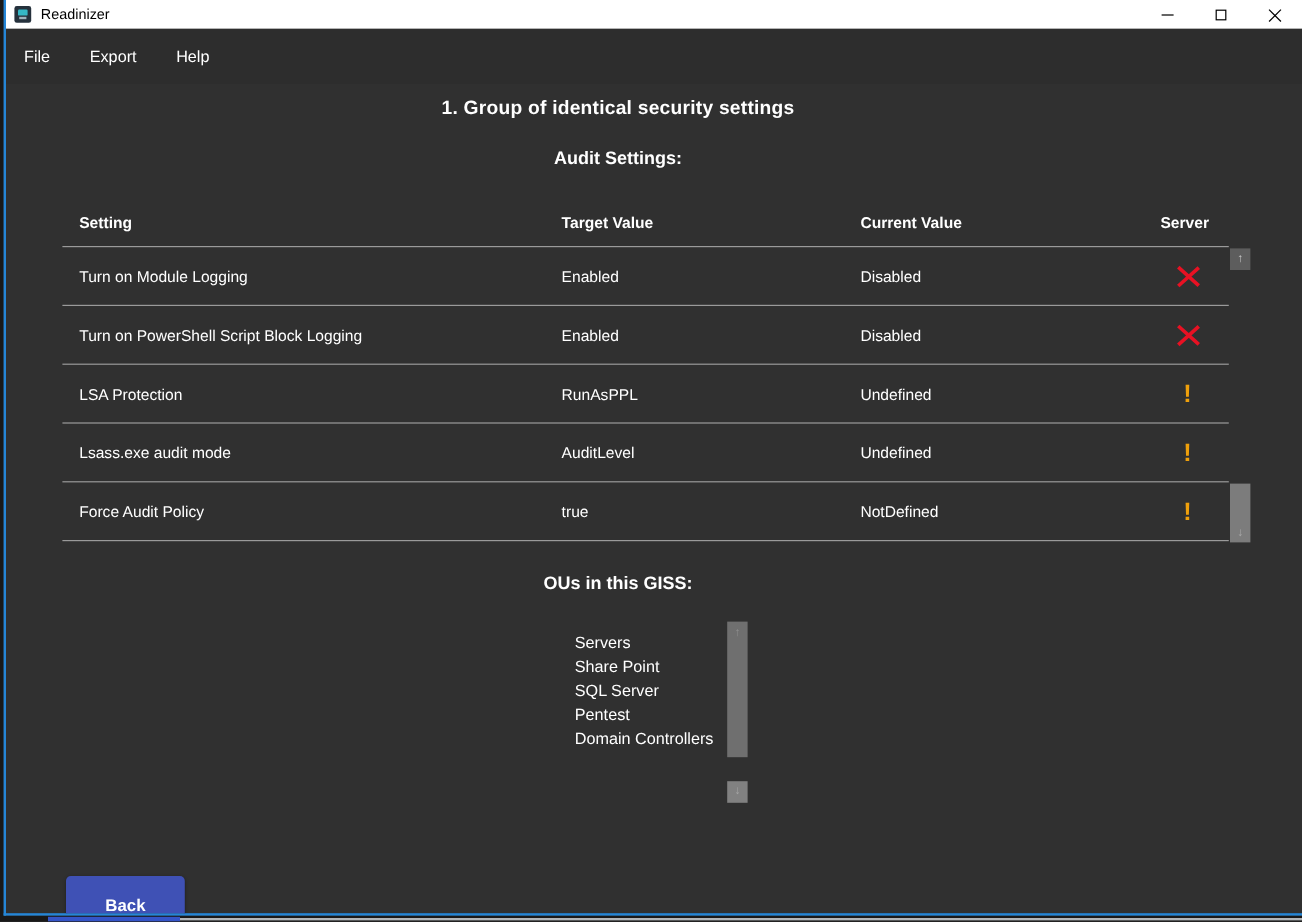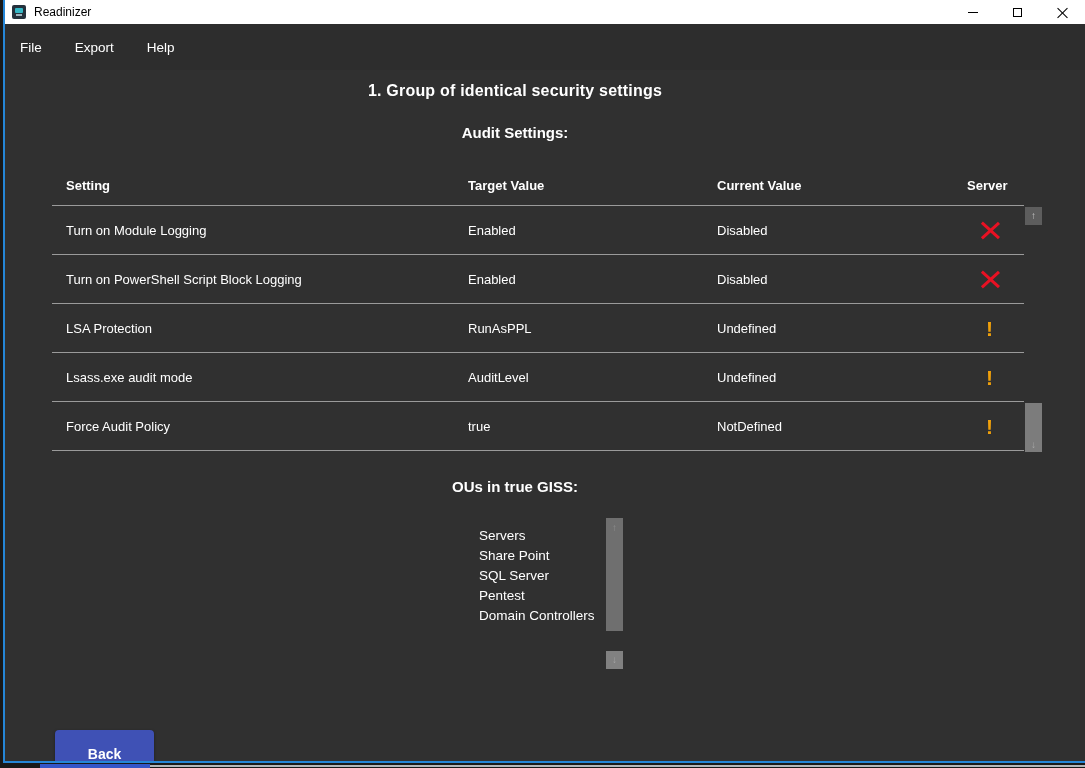--- a/index.html
+++ b/index.html
@@ -169,21 +169,21 @@
       </div>
   </div>
 
   <div class="sb-btn table-sb-up">
       <span>↑</span>
     </div>
   <div class="table-sb-thumb">
       <span>↓</span>
     </div>
 
-  <div class="h2-ous">OUs in true GISS:</div>
+  <div class="h2-ous">OUs in this GISS:</div>
 
   <div class="ou-list">
       <div class="ou-item">Servers</div>
       <div class="ou-item">Share Point</div>
       <div class="ou-item">SQL Server</div>
       <div class="ou-item">Pentest</div>
       <div class="ou-item">Domain Controllers</div>
     </div>
   <div class="list-sb-thumb">
       <span>↑</span>

